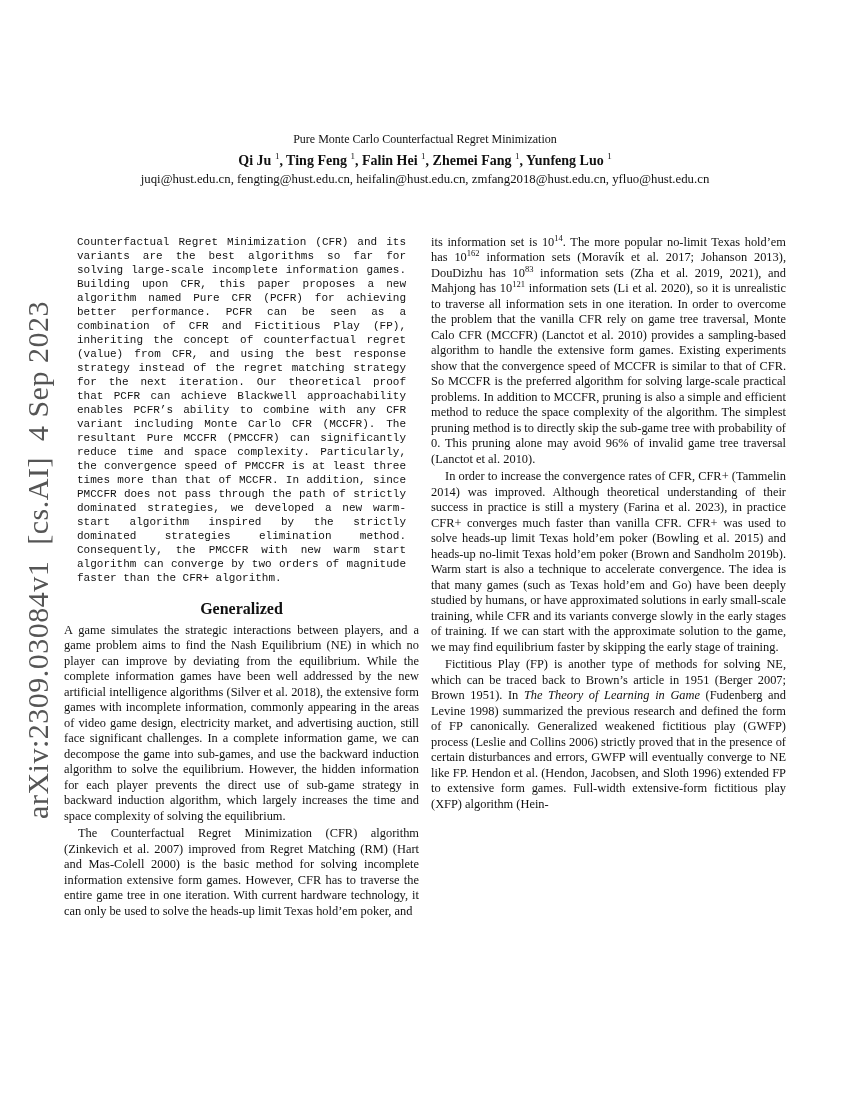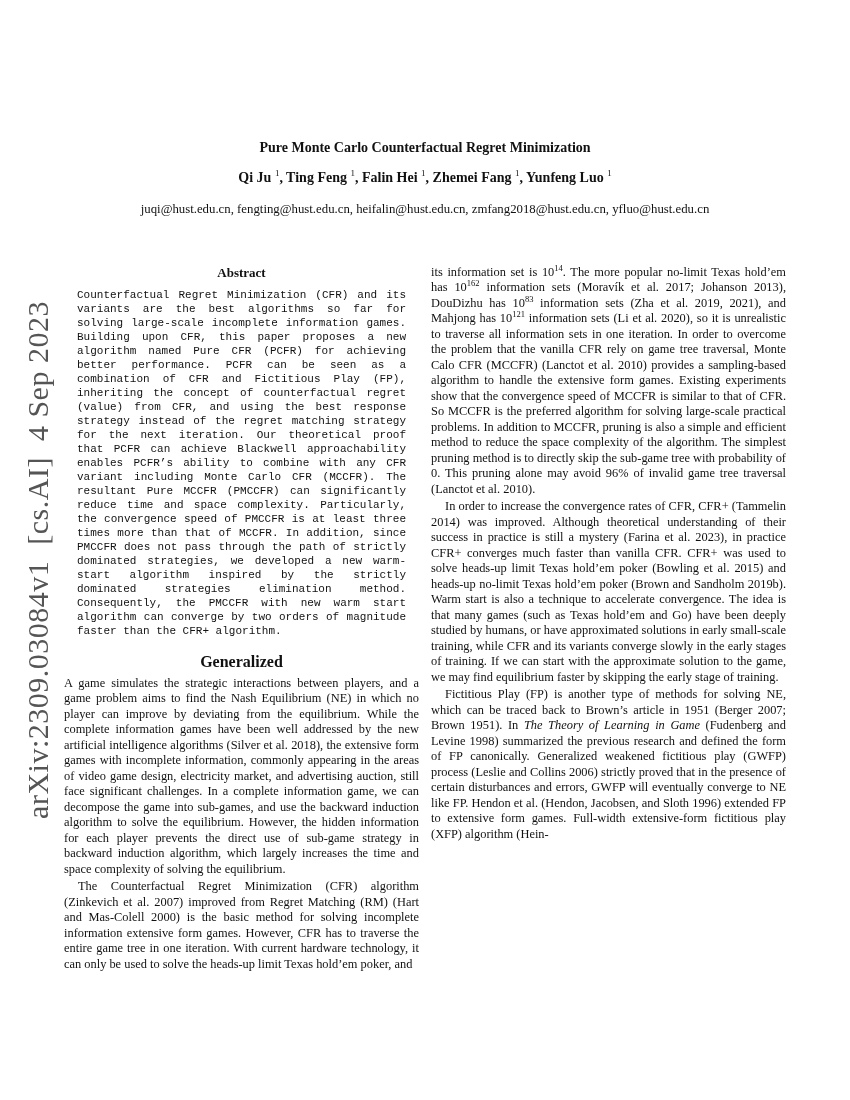--- a/index.html
+++ b/index.html
@@ -8,26 +8,26 @@
     font-family:"Liberation Serif","DejaVu Serif",serif;
     color:#111111;
     -webkit-font-smoothing:antialiased;
   }
   .arxiv-watermark{
     position:absolute;top:560px;left:38px;
     transform:translate(-50%,-50%) rotate(-90deg);
     white-space:pre;font-size:30px;color:#555555;letter-spacing:0.5px;
   }
   .header{padding-top:128px;text-align:center;}
-  .paper-title{font-size:14px;font-weight:700;margin:12px;}
+  .paper-title{font-size:12px;font-weight:400;margin:4px;}
   .author-line{font-size:14px;font-weight:700;}
   .author-line sup{font-weight:400;font-size:9px;}
   .affiliation-line{font-size:12.8px;margin-top:14px;}
   .affiliation-line sup{font-size:9px;}
-  .email-line{font-size:12.8px;margin-top:16px;}
+  .email-line{font-size:12.8px;margin-top:3px;}
   .columns{
     display:flex;gap:12px;padding:0 64px;margin-top:48px;
     align-items:flex-start;
   }
   .col{width:355px;}
   .abstract-block{margin:0 13px;}
   .abstract-heading{
     text-align:center;font-size:13px;font-weight:700;margin:0 0 7px 0;
   }
   .abstract-text{
@@ -52,21 +52,20 @@
 <div class="header">
   <h1 class="paper-title">Pure Monte Carlo Counterfactual Regret Minimization</h1>
   <div class="author-line"><span>Qi Ju </span><sup>1</sup><span>, Ting Feng </span><sup>1</sup><span>, Falin Hei </span><sup>1</sup><span>, Zhemei Fang </span><sup>1</sup><span>, Yunfeng Luo </span><sup>1</sup></div>
   <div class="email-line">juqi@hust.edu.cn, fengting@hust.edu.cn, heifalin@hust.edu.cn, zmfang2018@hust.edu.cn, yfluo@hust.edu.cn</div>
 </div>
 
 <div class="columns">
 
   <div class="col">
     <div class="abstract-block">
-      <div class="abstract-heading">Abstract</div>
       <p class="abstract-text">Counterfactual Regret Minimization (CFR) and its variants are the best algorithms so far for solving large-scale incomplete information games. Building upon CFR, this paper proposes a new algorithm named Pure CFR (PCFR) for achieving better performance. PCFR can be seen as a combination of CFR and Fictitious Play (FP), inheriting the concept of counterfactual regret (value) from CFR, and using the best response strategy instead of the regret matching strategy for the next iteration. Our theoretical proof that PCFR can achieve Blackwell approachability enables PCFR’s ability to combine with any CFR variant including Monte Carlo CFR (MCCFR). The resultant Pure MCCFR (PMCCFR) can significantly reduce time and space complexity. Particularly, the convergence speed of PMCCFR is at least three times more than that of MCCFR. In addition, since PMCCFR does not pass through the path of strictly dominated strategies, we developed a new warm-start algorithm inspired by the strictly dominated strategies elimination method. Consequently, the PMCCFR with new warm start algorithm can converge by two orders of magnitude faster than the CFR+ algorithm.</p>
     </div>
 
     <div class="section-heading">Generalized</div>
     <p class="para">A game simulates the strategic interactions between players, and a game problem aims to find the Nash Equilibrium (NE) in which no player can improve by deviating from the equilibrium. While the complete information games have been well addressed by the new artificial intelligence algorithms (Silver et al. 2018), the extensive form games with incomplete information, commonly appearing in the areas of video game design, electricity market, and advertising auction, still face significant challenges. In a complete information game, we can decompose the game into sub-games, and use the backward induction algorithm to solve the equilibrium. However, the hidden information for each player prevents the direct use of sub-game strategy in backward induction algorithm, which largely increases the time and space complexity of solving the equilibrium.</p>
     <p class="para indent">The Counterfactual Regret Minimization (CFR) algorithm (Zinkevich et al. 2007) improved from Regret Matching (RM) (Hart and Mas-Colell 2000) is the basic method for solving incomplete information extensive form games. However, CFR has to traverse the entire game tree in one iteration. With current hardware technology, it can only be used to solve the heads-up limit Texas hold’em poker, and</p>
   </div>
 
   <div class="col">
     <p class="para"><span>its information set is 10</span><sup>14</sup><span>. The more popular no-limit Texas hold’em has 10</span><sup>162</sup><span> information sets (Moravík et al. 2017; Johanson 2013), DouDizhu has 10</span><sup>83</sup><span> information sets (Zha et al. 2019, 2021), and Mahjong has 10</span><sup>121</sup><span> information sets (Li et al. 2020), so it is unrealistic to traverse all information sets in one iteration. In order to overcome the problem that the vanilla CFR rely on game tree traversal, Monte Calo CFR (MCCFR) (Lanctot et al. 2010) provides a sampling-based algorithm to handle the extensive form games. Existing experiments show that the convergence speed of MCCFR is similar to that of CFR. So MCCFR is the preferred algorithm for solving large-scale practical problems. In addition to MCCFR, pruning is also a simple and efficient method to reduce the space complexity of the algorithm. The simplest pruning method is to directly skip the sub-game tree with probability of 0. This pruning alone may avoid 96% of invalid game tree traversal (Lanctot et al. 2010).</span></p>

